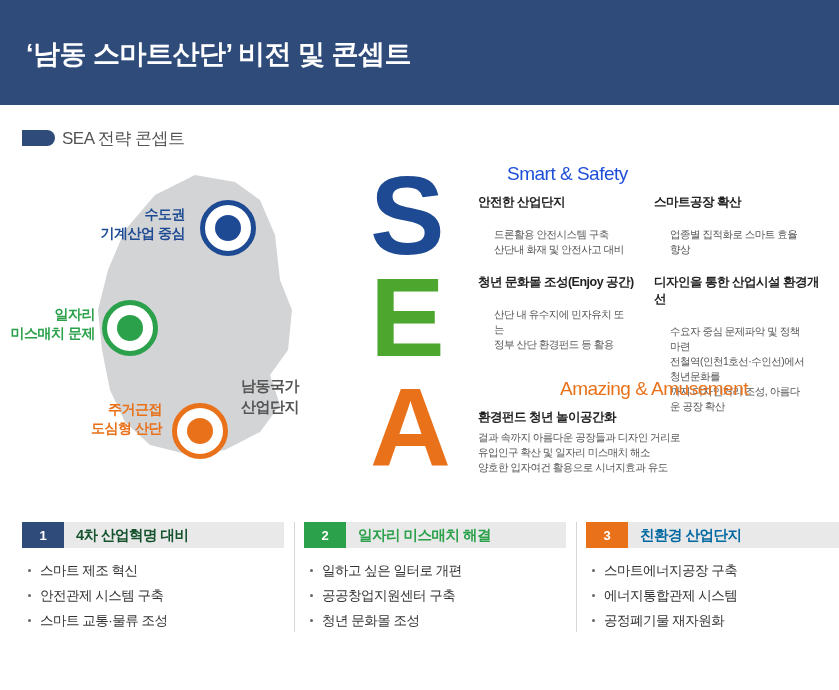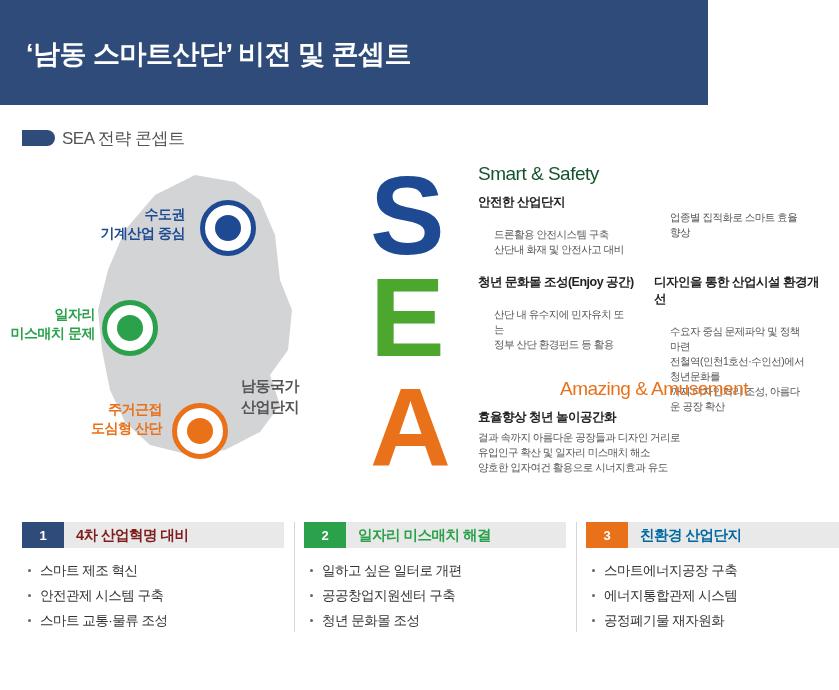--- a/index.html
+++ b/index.html
@@ -6,21 +6,21 @@
   body{
     width:839px;height:690px;
     background:#ffffff;
     font-family:"Liberation Sans", sans-serif;
     color:#333;
     overflow:hidden;
     position:relative;
   }
   
   .header{
-    position:absolute;left:0;top:0;width:708px;height:105px;
+    position:absolute;left:0;top:0;width:839px;height:105px;
     background:#2e4b7a;
   }
   .header-title{
     position:absolute;left:26px;top:36px;
     font-size:27px;font-weight:bold;color:#ffffff;letter-spacing:-0.5px;
   }
   
   .sec-flag{
     position:absolute;left:22px;top:130px;width:33px;height:16px;
     background:#2e4b7a;border-radius:0 8px 8px 0;
@@ -84,21 +84,21 @@
     margin:0;font-size:10.5px;color:#555;line-height:15px;letter-spacing:-0.5px;
   }
   
   .card{position:absolute;top:522px;width:262px;}
   .card .bar{position:relative;height:26px;background:#e9e9ea;display:flex;align-items:center;}
   .card .num{
     width:42px;height:26px;background:#2e4b7a;color:#fff;font-size:13px;font-weight:bold;
     display:flex;align-items:center;justify-content:center;
   }
   .card .cap{
-    margin-left:12px;font-size:14.5px;font-weight:bold;color:#7f1d1d;letter-spacing:-0.5px;
+    margin-left:12px;font-size:14.5px;font-weight:bold;color:#14532d;letter-spacing:-0.5px;
   }
   .card ul{
     margin:10px 0 0 0;padding:0 0 0 4px;list-style:none;
   }
   .card li{
     font-size:13.5px;color:#333;line-height:25px;letter-spacing:-0.5px;
     padding-left:14px;position:relative;
   }
   .card li:before{
     content:"";position:absolute;left:2px;top:11px;width:3px;height:3px;border-radius:50%;
@@ -140,28 +140,29 @@
 
   <div class="pin orange" style="left:142px;top:243px;">
     <div class="ring"></div>
     <div class="dot"></div>
   </div>
   <div class="pin-label" style="left:10px;top:240px;width:122px;color:#e8711a;">주거근접<br>도심형 산단</div>
 </div>
 
 <div class="letter" style="top:163px;">S</div>
 <div class="blk" style="top:163px;">
-  <h3 style="color:#14532d;">Smart &amp; Safety</h3>
+  <h3 style="color:#1d4ed8;margin-left:29px;">Smart &amp; Safety</h3>
   <div class="cols">
     <div class="col">
       <h4>안전한 산업단지</h4>
       <p style="white-space:pre-line;">드론활용 안전시스템 구축
 산단내 화재 및 안전사고 대비</p>
     </div>
     <div class="col">
+      <h4>스마트공장 확산</h4>
       <p style="white-space:pre-line;">업종별 집적화로 스마트 효율향상</p>
     </div>
   </div>
 </div>
 
 <div class="letter e" style="top:265px;">E</div>
 <div class="blk" style="top:265px;">
   <div class="cols">
     <div class="col">
       <h4>청년 문화몰 조성(Enjoy 공간)</h4>
@@ -174,21 +175,21 @@
 전철역(인천1호선·수인선)에서 청년문화를
 까지 디자인거리 조성, 아름다운 공장 확산</p>
     </div>
   </div>
 </div>
 
 <div class="letter a" style="top:375px;">A</div>
 <div class="blk" style="top:378px;">
   <h3 style="color:#e8711a;text-align:center;">Amazing &amp; Amusement</h3>
   <div class="single" style="margin-top:9px;">
-    <h4>효율향상 청년 놀이공간화</h4>
+    <h4>환경펀드 청년 놀이공간화</h4>
     <p style="white-space:pre-line;">걸과 속까지 아름다운 공장들과 디자인 거리로
 유입인구 확산 및 일자리 미스매치 해소
 양호한 입자여건 활용으로 시너지효과 유도</p>
   </div>
 </div>
 
 <div class="card c1" style="left:22px;">
   <div class="bar">
     <div class="num">1</div>
     <div class="cap">4차 산업혁명 대비</div>

